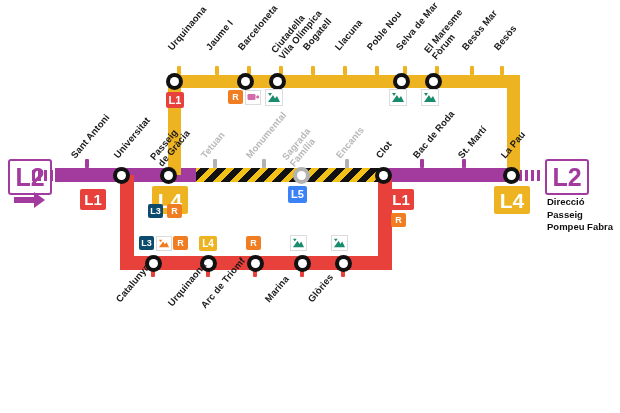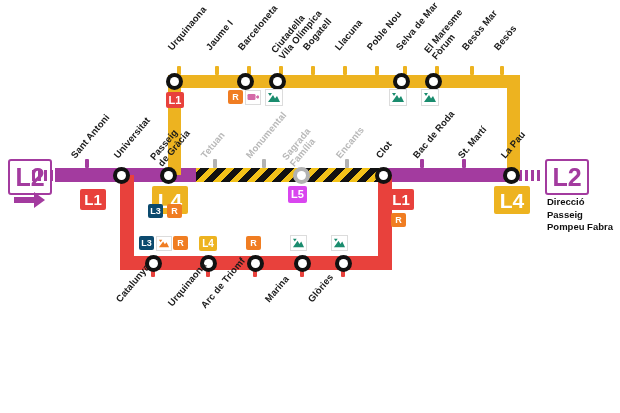--- a/index.html
+++ b/index.html
@@ -41,21 +41,21 @@
         white-space:nowrap;transform-origin:0 50%;
         transform:rotate(-50deg);letter-spacing:.1px;line-height:10px;}
   .name.closed{color:#b8b8b8;}
 
   
   .badge{position:absolute;display:flex;align-items:center;justify-content:center;
          color:#fff;font-weight:bold;border-radius:2px;line-height:1;}
   .bg-l1{background:#e8413c;}
   .bg-l4{background:#edb320;}
   .bg-l3{background:#0c4a6e;}
-  .bg-l5{background:#d946ef;}
+  .bg-l5{background:#3b82f6;}
   .bg-r{background:#f07d22;}
 
   .badge-lg{width:36px;height:28px;font-size:21px;}
   .badge-md{width:26px;height:21px;font-size:15px;}
   .badge-sm{width:17px;height:15px;font-size:10px;}
 
   .badge-out{position:absolute;border:2px solid #a33b9f;border-radius:3px;
              width:40px;height:32px;display:flex;align-items:center;
              justify-content:center;}
   .badge-out .inner{color:#a33b9f;font-size:25px;font-weight:bold;line-height:1;}

